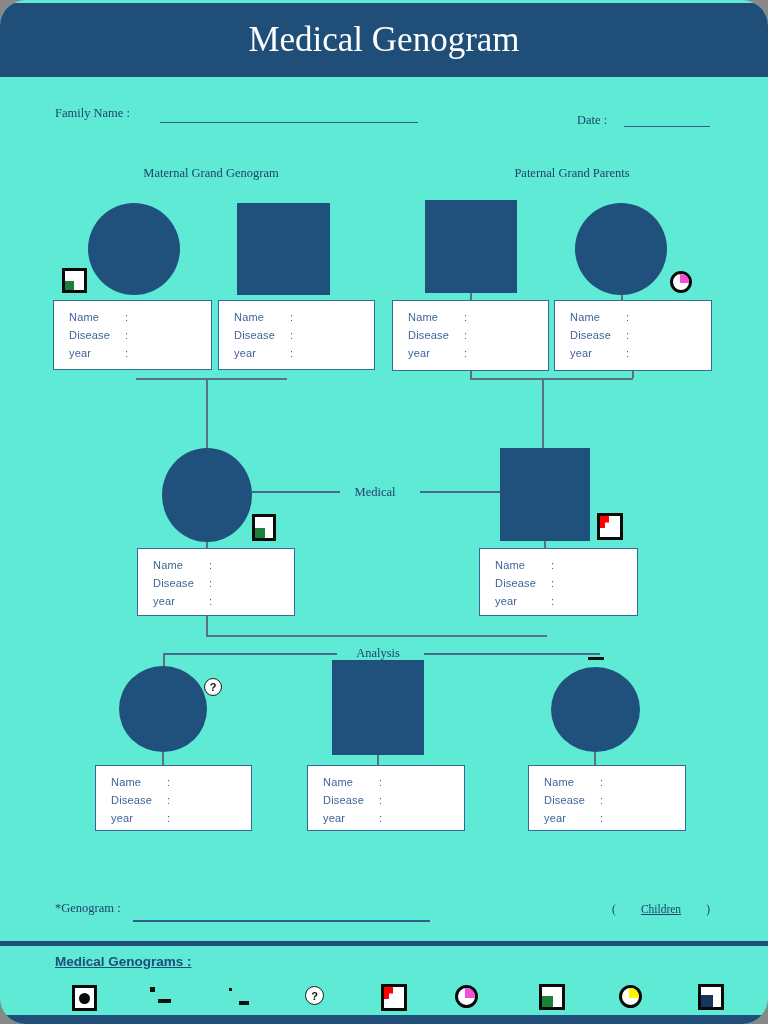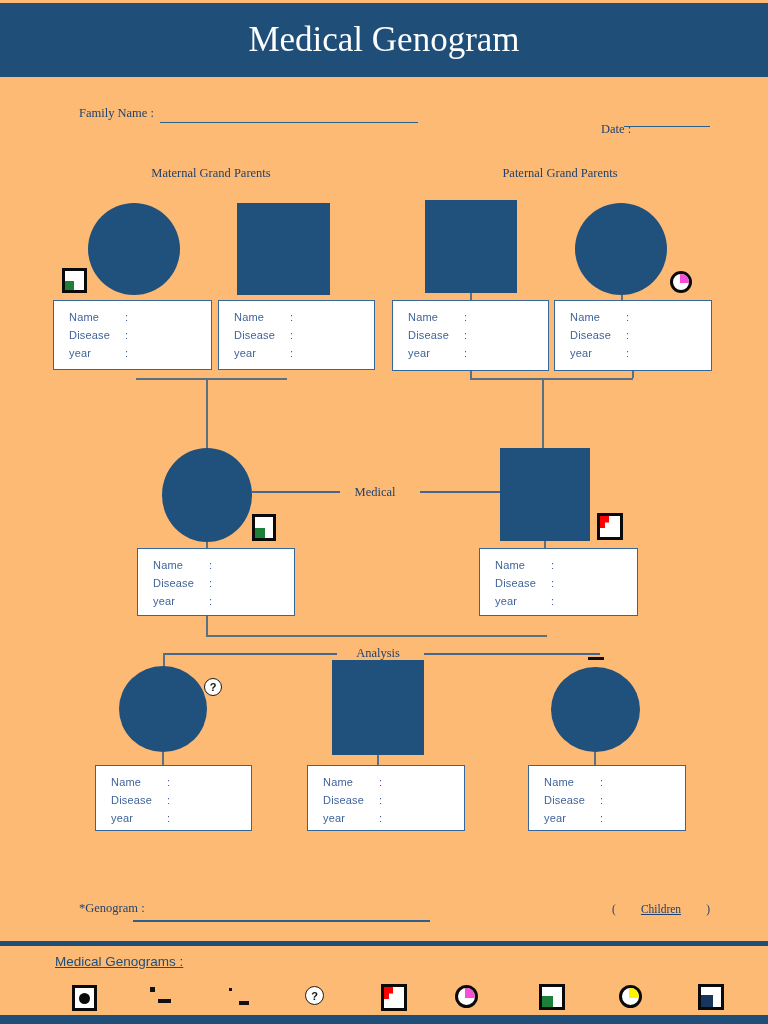--- a/index.html
+++ b/index.html
@@ -1,19 +1,19 @@
 <!DOCTYPE html>
 <html><head>
 <meta charset="utf-8">
 <style>
   html,body{margin:0;padding:0;background:#888;}
-  #page{position:relative;width:768px;height:1024px;background:#fdba74;overflow:hidden;
-        font-family:"Liberation Sans",sans-serif;}
+  #page{position:relative;width:768px;height:1024px;background:#5eead4;overflow:hidden;
+        font-family:"Liberation Sans",sans-serif;border-radius:26px;}
   .abs{position:absolute;}
-  .serif{font-family:"Liberation Serif",serif;color:#22426d;margin-left:24px;}
+  .serif{font-family:"Liberation Serif",serif;color:#22426d;}
   .shape{position:absolute;background:#20507c;}
   .circle{border-radius:50%;}
   .hline,.vline{position:absolute;background:#5c7084;}
   .blueline{position:absolute;background:#2e5f8a;}
   .ibox{position:absolute;border:1px solid #35679a;background:#fff;padding-top:7px;box-sizing:border-box;}
   .irow{display:flex;align-items:center;height:18px;padding-left:15px;
         font-size:11px;color:#3f649a;letter-spacing:.2px;}
   .ilab{width:56px;}
   .bsq{position:absolute;background:#fff;border:3px solid #0a0a0a;}
   .bcir{position:absolute;background:#fff;border:3px solid #0a0a0a;border-radius:50%;overflow:hidden;}
@@ -21,42 +21,42 @@
   .quad-bl{position:absolute;left:0;bottom:0;}
   .qbadge{position:absolute;background:#fff;border:1.8px solid #1a1a1a;border-radius:50%;
           display:flex;align-items:center;justify-content:center;
           font-size:11px;font-weight:700;color:#111;}
   .header{position:absolute;left:0;top:3px;width:768px;height:74px;background:#1f4e79;}
   .header .t{width:100%;text-align:center;line-height:74px;font-size:35px;color:#fdfdfd;
              font-family:"Liberation Serif",serif;}
   .sect{position:absolute;text-align:center;font-size:12.5px;font-family:"Liberation Serif",serif;color:#22426d;}
   .divider{position:absolute;left:0;top:941px;width:768px;height:5px;background:#1f4e79;}
   .footer{position:absolute;left:0;top:1015px;width:768px;height:9px;background:#1f4e79;}
-  .legend-title{position:absolute;left:55px;top:954px;font-size:13.5px;font-weight:400;
+  .legend-title{position:absolute;left:55px;top:954px;font-size:13.5px;font-weight:700;
                 color:#1f4e79;text-decoration:underline;}
   .dash{position:absolute;background:#111;}
   .sig{position:absolute;left:612px;top:903px;width:98px;display:flex;justify-content:space-between;
        font-family:"Liberation Serif",serif;font-size:11.5px;color:#22426d;}
 </style>
 </head>
 <body>
 
 <div id="page">
 
   <div class="header">
     <div class="t">Medical Genogram</div>
   </div>
 
   <div class="abs serif" style="left:55px;top:106px;font-size:12.5px;">Family Name :</div>
   <div class="blueline" style="left:160px;top:122px;width:258px;height:1px;"></div>
-  <div class="abs serif" style="left:577px;top:122px;font-size:12.5px;">Date :</div>
+  <div class="abs serif" style="left:577px;top:113px;font-size:12.5px;">Date :</div>
   <div class="blueline" style="left:624px;top:126px;width:86px;height:1px;"></div>
 
-  <div class="sect" style="left:111px;top:166px;width:200px;">Maternal Grand Parents</div>
-  <div class="sect" style="left:460px;top:166px;width:200px;">Paternal Grand Parents</div>
+  <div class="sect" style="left:111px;top:166px;width:200px;">Maternal Grand Genogram</div>
+  <div class="sect" style="left:472px;top:166px;width:200px;">Paternal Grand Parents</div>
 
   <div class="shape circle" style="left:88px;top:203px;width:92px;height:92px;"></div>
   <div class="shape" style="left:237px;top:203px;width:93px;height:92px;"></div>
   <div class="shape" style="left:425px;top:200px;width:92px;height:93px;"></div>
   <div class="shape circle" style="left:575px;top:203px;width:92px;height:92px;"></div>
 
   <div class="bsq" style="left:62px;top:268px;width:19px;height:19px;">
     <div class="quad-bl" style="width:9px;height:9px;background:#1d8039;"></div>
   </div>
   <div class="bcir" style="left:670px;top:271px;width:16px;height:16px;border-width:3.5px;">

